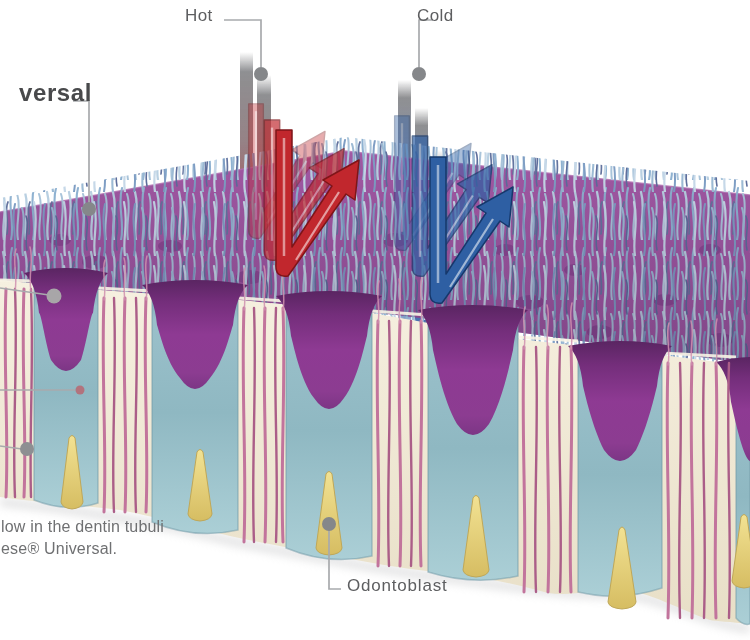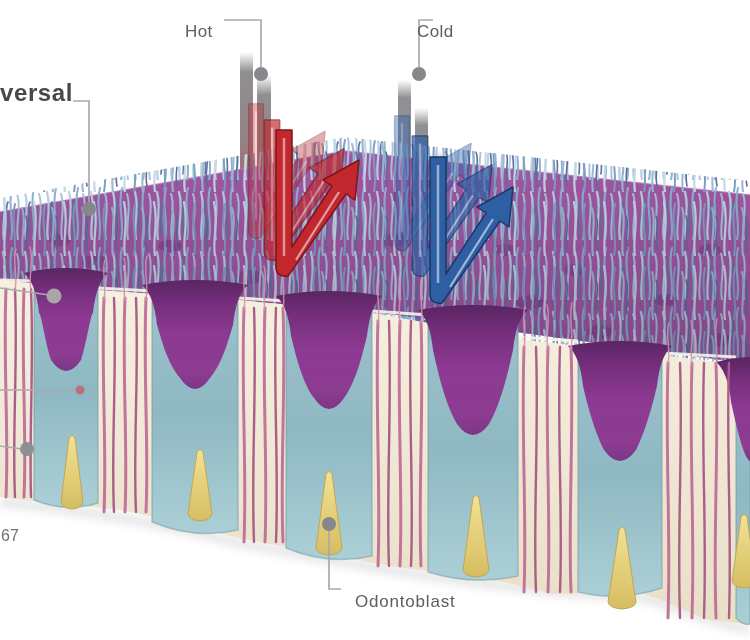--- a/index.html
+++ b/index.html
@@ -1,22 +1,22 @@
 <!DOCTYPE html>
 <html><head>
 <meta charset="utf-8">
 <style>
   html,body{margin:0;padding:0;background:#fff;}
   #stage{position:relative;width:750px;height:640px;overflow:hidden;background:#ffffff;
          font-family:"Liberation Sans",sans-serif;}
   #stage svg{position:absolute;left:0;top:0;}
   .lbl{position:absolute;font-weight:500;font-size:17px;line-height:1;color:#5d5e60;
-       letter-spacing:.4px;white-space:nowrap;margin-top:16px;}
+       letter-spacing:.4px;white-space:nowrap;}
   .brand{position:absolute;font-size:24px;font-weight:600;color:#48494b;letter-spacing:.6px;
-         white-space:nowrap;}
+         white-space:nowrap;margin-left:19px;}
   .caption{position:absolute;left:1px;top:516px;font-size:16px;line-height:22px;color:#6f7072;
            letter-spacing:.2px;white-space:nowrap;}
   .caption .gap{height:9px;}
 </style>
 </head>
 <body>
 
 <div id="stage">
 
 <svg width="750" height="640" viewBox="0 0 750 640">
@@ -264,20 +264,21 @@
     <circle cx="329" cy="524" r="7" fill="#85878a"></circle>
     <circle cx="54" cy="296" r="7.5" fill="#a8a6a8"></circle>
     <circle cx="80" cy="390" r="4.5" fill="#b2737d"></circle>
     <circle cx="27" cy="449" r="7" fill="#8d8f92"></circle>
   </g>
 </svg>
 
 <div class="brand" style="left:0;top:79px">versal</div>
 <div class="lbl" style="left:185px;top:7px">Hot</div>
 <div class="lbl" style="left:417px;top:7px">Cold</div>
-<div class="lbl" style="left:355px;top:577px;letter-spacing:.8px">Odontoblast</div>
+<div class="lbl" style="left:347px;top:577px;letter-spacing:.8px">Odontoblast</div>
 
 <div class="caption">
+  <div>low in the dentin tubuli</div>
+  <div>ese® Universal.</div>
   <div class="gap"></div>
-  <div>67</div>
 </div>
 
 </div>
 
 </body></html>

